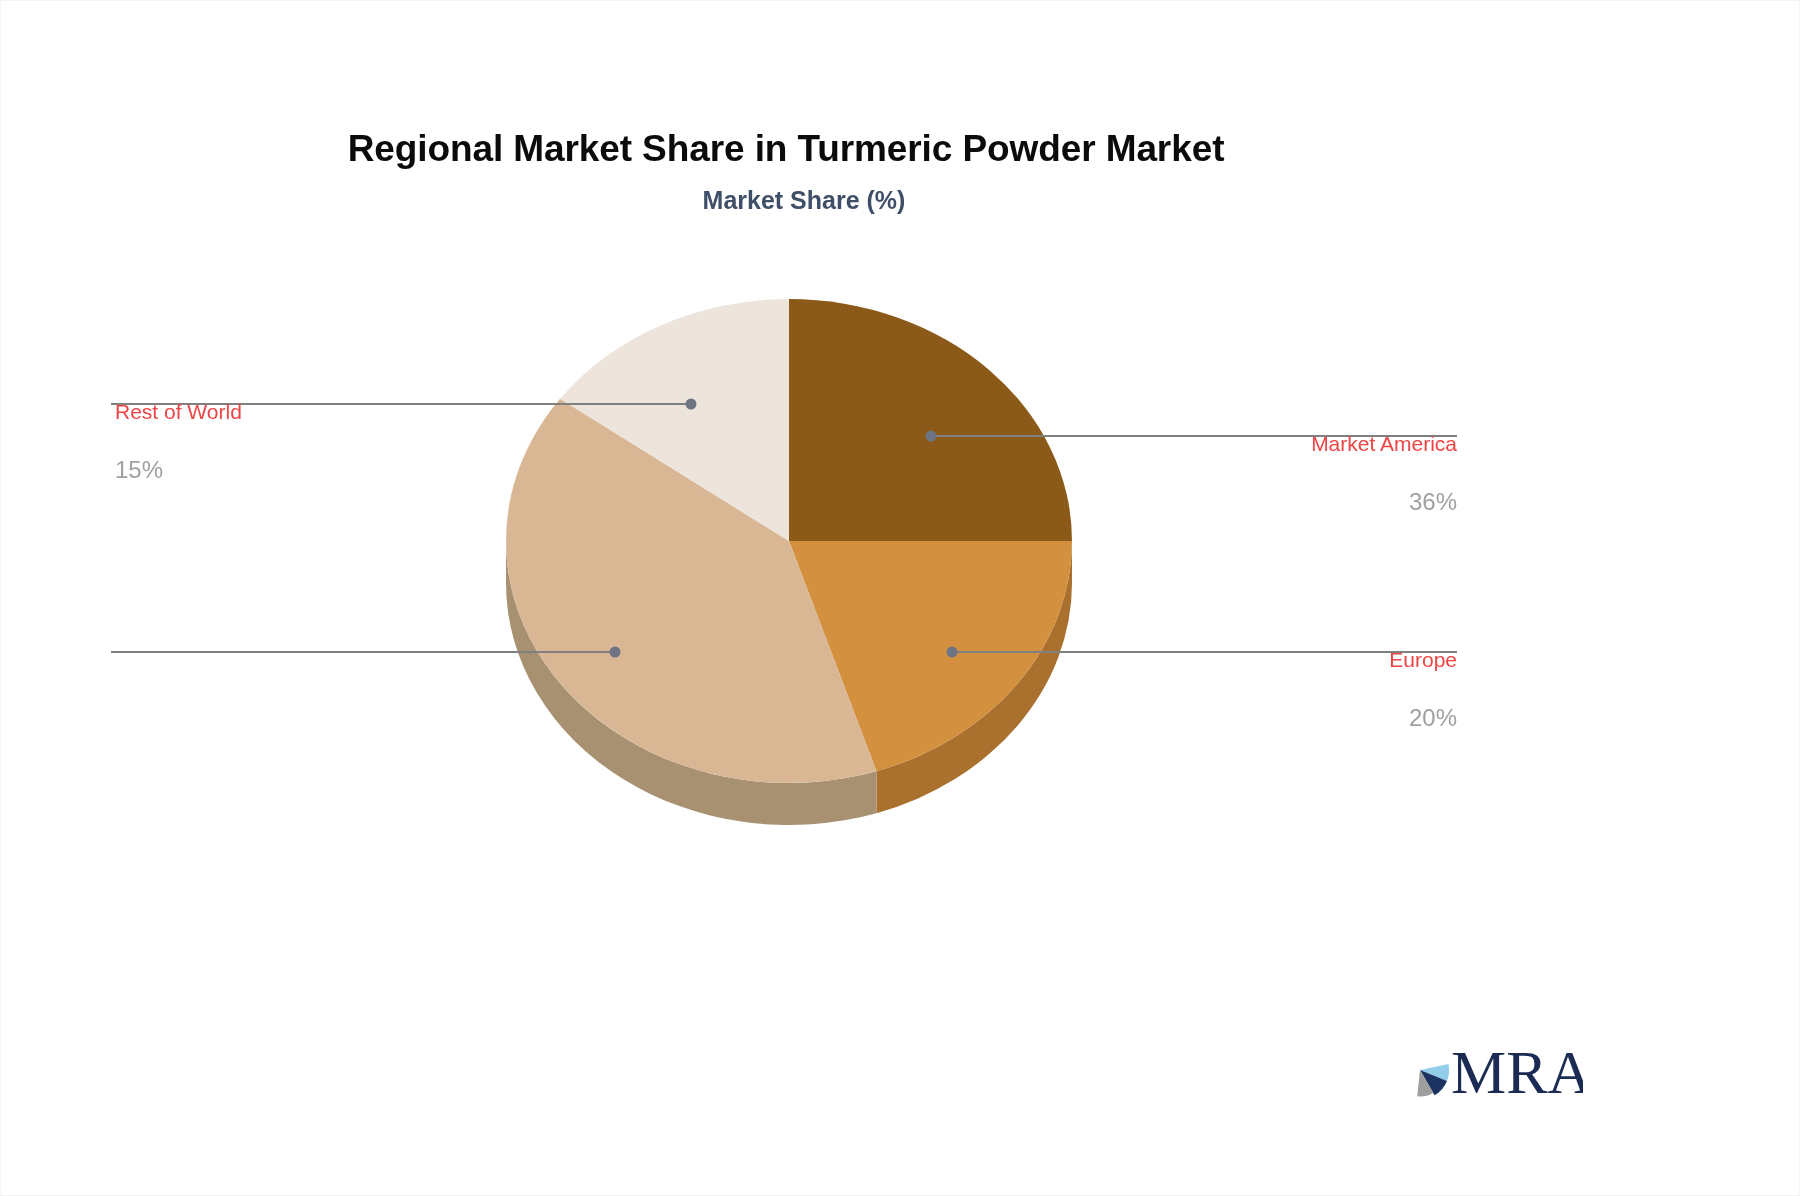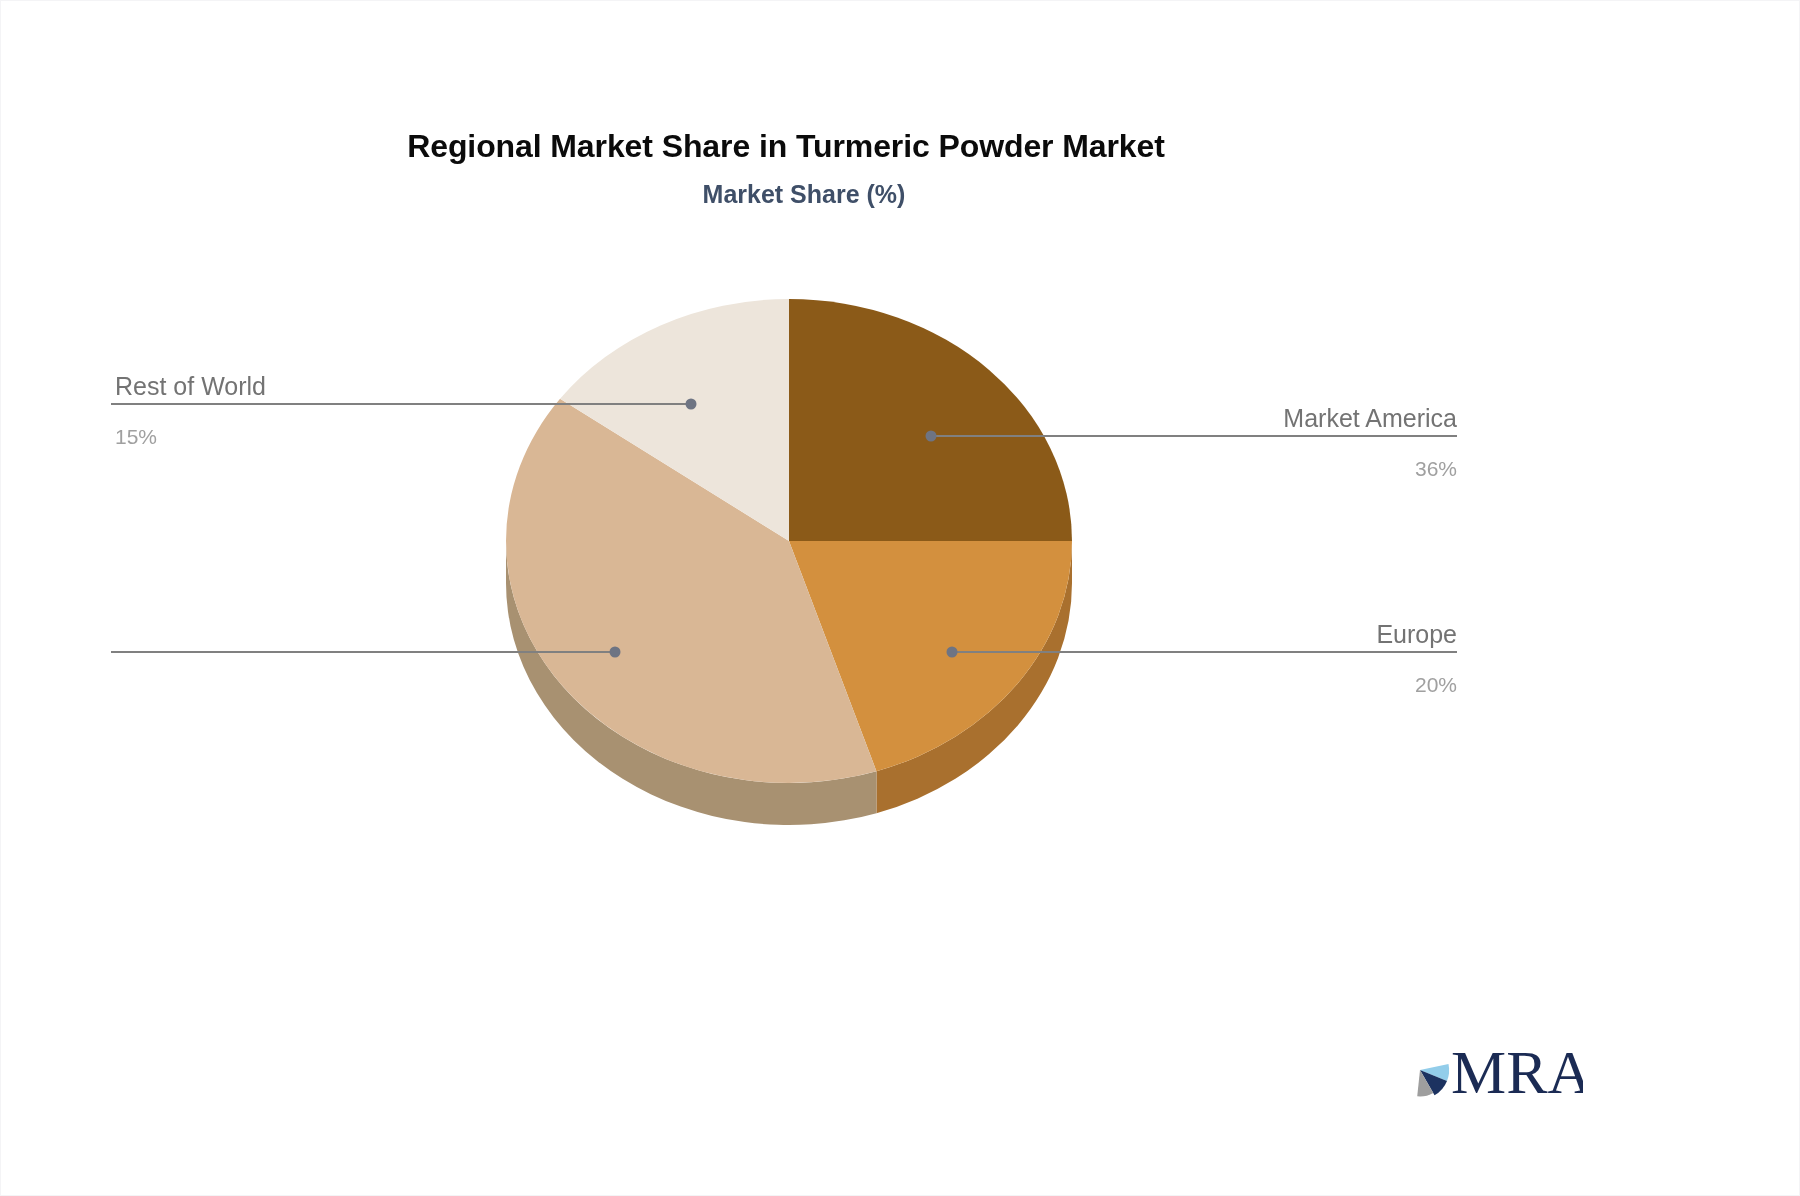--- a/index.html
+++ b/index.html
@@ -27,21 +27,21 @@
 
   
   #title-block {
     position: absolute;
     left: 0;
     top: 128px;
     width: 1570px;
     text-align: center;
   }
   #chart-title {
-    font-size: 32px;
+    font-size: 37px;
     font-weight: bold;
     color: #0b0b0b;
     letter-spacing: -0.1px;
     line-height: 1.1;
     white-space: nowrap;
   }
   #chart-subtitle {
     margin-top: 17px;
     font-size: 25px;
     font-weight: bold;
@@ -60,30 +60,31 @@
     height: 570px;
   }
   #pie-svg { display:block; width: 680px; height: 570px; }
 
   
   .leader-label {
     position: absolute;
     font-family: "Liberation Sans", sans-serif;
   }
   .leader-label .lbl-name {
-    font-size: 25px;
-    color: #737373;
+    font-size: 21px;
+    color: #ef4444;
     line-height: 1.25;
     white-space: nowrap;
+    margin-top: 28px;
   }
   .leader-label .lbl-val {
-    font-size: 21px;
+    font-size: 24px;
     color: #a0a0a0;
     line-height: 1.25;
-    margin-top: 22px;
+    margin-top: 30px;
     white-space: nowrap;
   }
   .lbl-left  { text-align: left; }
   .lbl-right { text-align: right; }
 
   #label-rest-of-world { left: 114px; top: 370px; width: 330px; }
   #label-asia-pacific  { left: 114px; top: 618px; width: 330px; }
   #label-north-america { left: 1140px; top: 402px; width: 316px; }
   #label-europe        { left: 1140px; top: 618px; width: 316px; }
 

